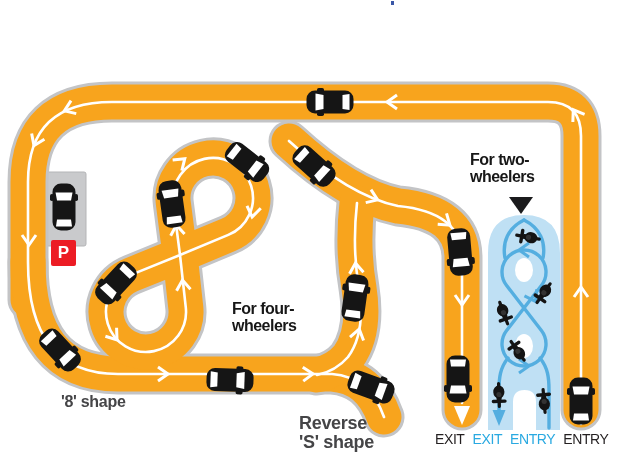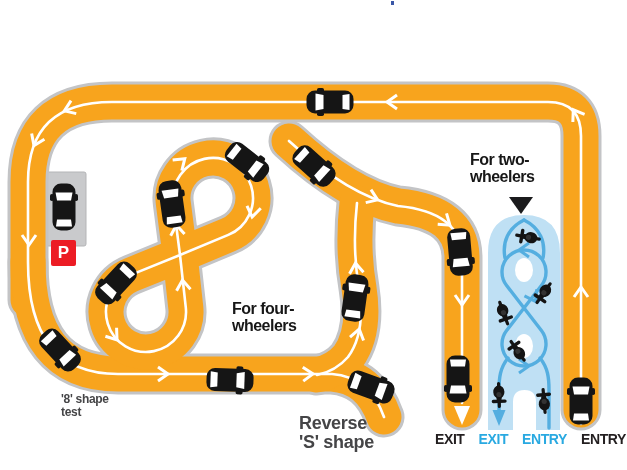--- a/index.html
+++ b/index.html
@@ -19,22 +19,22 @@
   .lbl{position:absolute;font-weight:bold;line-height:1.07;letter-spacing:-0.3px;
        color:var(--label_dark);font-size:16px;white-space:nowrap;}
   .lbl.black{color:var(--label_black);letter-spacing:-0.5px;}
   .center{}
   #p-badge{position:absolute;left:51px;top:240px;width:25px;height:26px;border-radius:2px;
        background:var(--parking_sign_bg);color:#fff;font-weight:bold;font-size:17px;
        display:flex;align-items:center;justify-content:center;}
   #two-pointer{position:absolute;left:509px;top:197px;width:0;height:0;
        border-left:12px solid transparent;border-right:12px solid transparent;
        border-top:17px solid #1b1b1d;}
-  #gate-row{position:absolute;left:435px;top:431px;display:flex;gap:14px;
-       font-weight:bold;font-size:14px;letter-spacing:-0.4px;text-align:center;}
+  #gate-row{position:absolute;left:435px;top:431px;display:flex;gap:8px;
+       font-weight:normal;font-size:14px;letter-spacing:-0.4px;text-align:center;}
   #artifact-dot{position:absolute;left:391px;top:1px;width:3px;height:4px;background:#3a57a7;}
 </style>
 </head>
 <body>
 
 <div class="stage">
 
   <svg viewBox="0 0 627 470" width="627" height="470">
     <defs>
       <g id="car-symbol">
@@ -133,23 +133,22 @@
         <use href="#car-symbol" transform="translate(355 298) rotate(8)"></use>
         <use href="#car-symbol" transform="translate(230 380) rotate(92)"></use>
         <use href="#car-symbol" transform="translate(371 387) rotate(110)"></use>
         <use href="#car-symbol" transform="translate(460 252) rotate(175)"></use>
         <use href="#car-symbol" transform="translate(458 379) rotate(180)"></use>
         <use href="#car-symbol" transform="translate(581 401) rotate(0)"></use>
       </g>
   </svg>
 
   <div id="p-badge">P</div>
-  <div class="lbl" style="left:61px;top:393px;font-size:12px;">
+  <div class="lbl" style="left:61px;top:393px;font-size:16px;">
     <div>'8' shape</div>
-    <div>test</div>
   </div>
   <div class="lbl black center" style="left:232px;top:268px;width:84px;margin-top:32px;">
     <div>For four-</div>
     <div>wheelers</div>
   </div>
   <div class="lbl" style="left:299px;top:414px;font-size:18px;">
     <div>Reverse</div>
     <div>'S' shape</div>
   </div>
   <div class="lbl black center" style="left:470px;top:151px;width:96px;">

